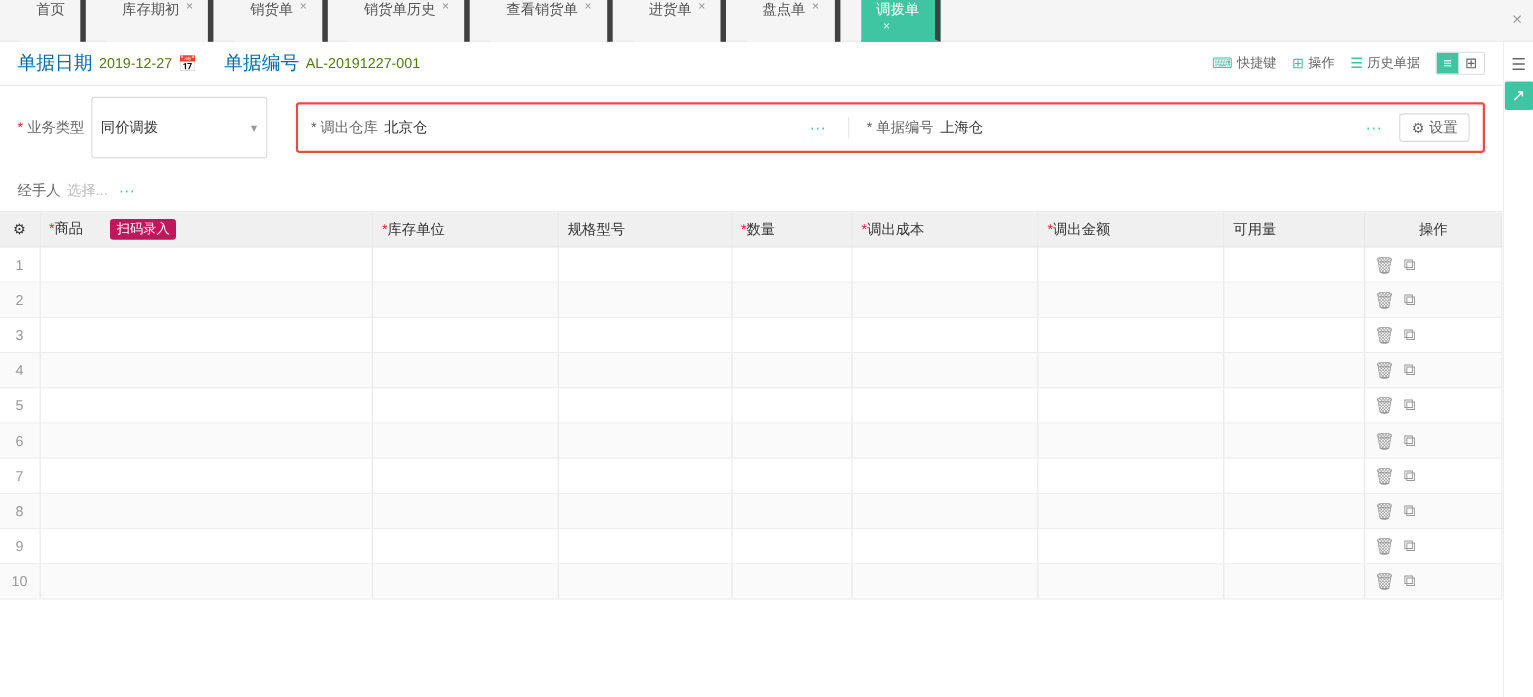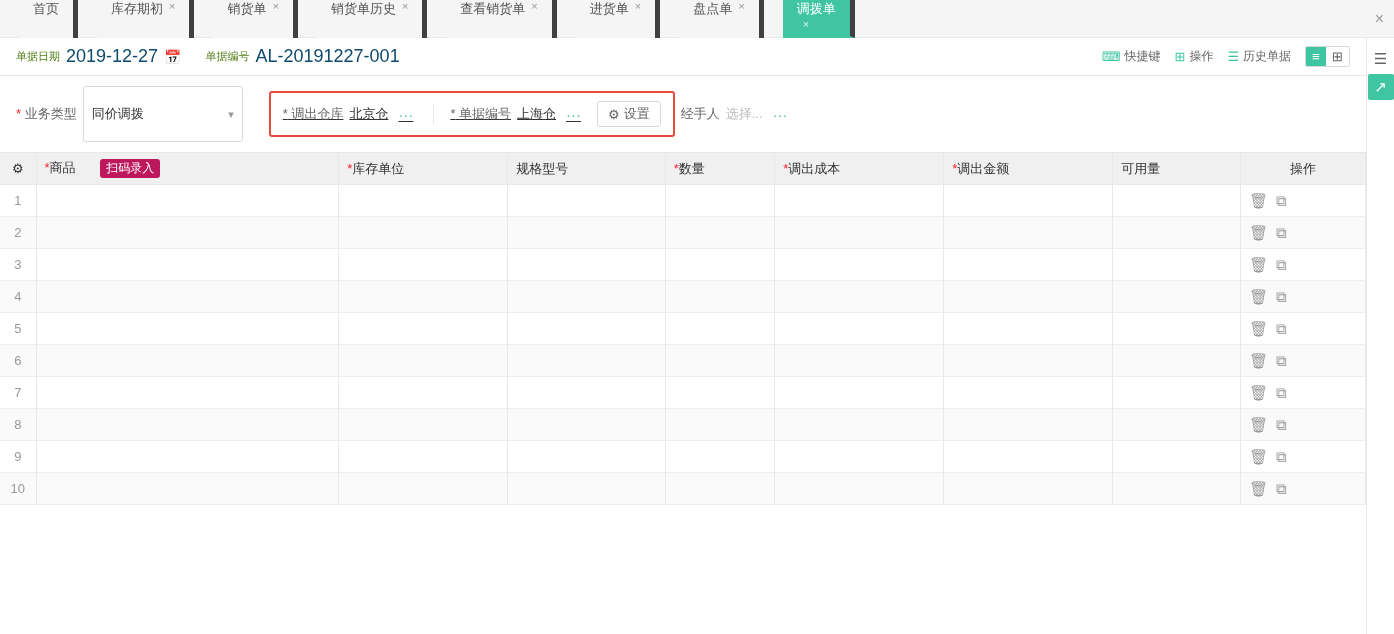--- a/index.html
+++ b/index.html
@@ -53,26 +53,26 @@
       padding: 8px 16px;
       border-bottom: 1px solid #e8e8e8;
       gap: 24px;
     }
     .toolbar-field {
       display: flex;
       align-items: center;
       gap: 6px;
     }
     .toolbar-label {
+      color: #0369a1;
+      font-size: 17px;
+    }
+    .toolbar-value {
       color: #4d7c0f;
-      font-size: 11px;
-    }
-    .toolbar-value {
-      color: #0c4a6e;
-      font-size: 18px;
+      font-size: 13px;
     }
     .calendar-icon-wrap {
       color: #40c5a2;
       cursor: pointer;
       font-size: 14px;
     }
     .toolbar-right {
       margin-left: auto;
       display: flex;
       align-items: center;
@@ -103,22 +103,22 @@
     }
     .view-toggle-btn.active {
       background: #40c5a2;
       color: #fff;
     }
 
     
     .form-area {
       padding: 10px 16px;
       display: flex;
-      flex-direction: row;
-      gap: 6px;
+      flex-direction: column;
+      gap: 20px;
     }
     .form-row {
       display: flex;
       align-items: center;
       gap: 16px;
     }
     .field-group {
       display: flex;
       align-items: center;
       gap: 6px;
@@ -154,21 +154,20 @@
       flex: 1;
       padding: 8px 12px;
       margin-left: 10px;
       gap: 0;
     }
     .warehouse-section {
       display: flex;
       align-items: flex-end;
       flex: 1;
       gap: 6px;
-      text-decoration: underline;
     }
     .warehouse-label {
       color: #666;
       font-size: 13px;
       white-space: nowrap;
     }
     .warehouse-value {
       color: #333;
       font-size: 13px;
       flex: 1;

